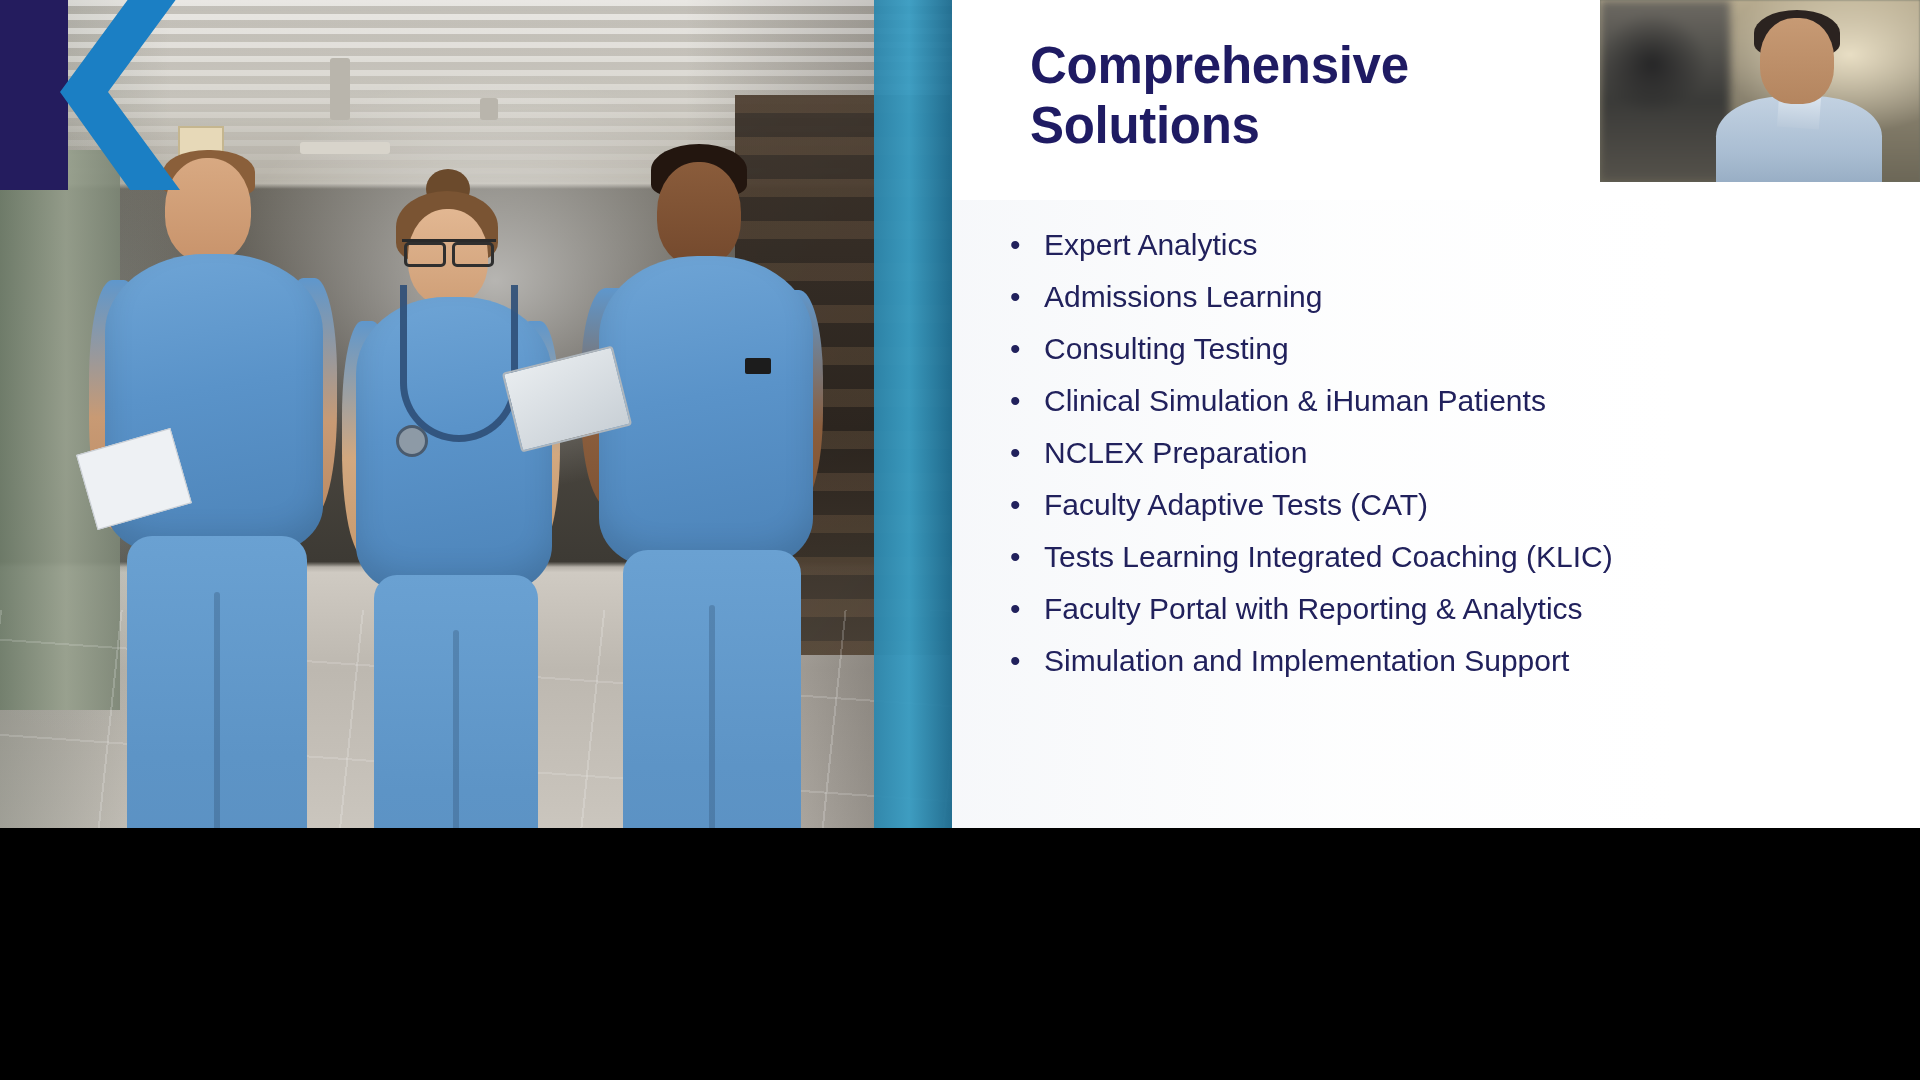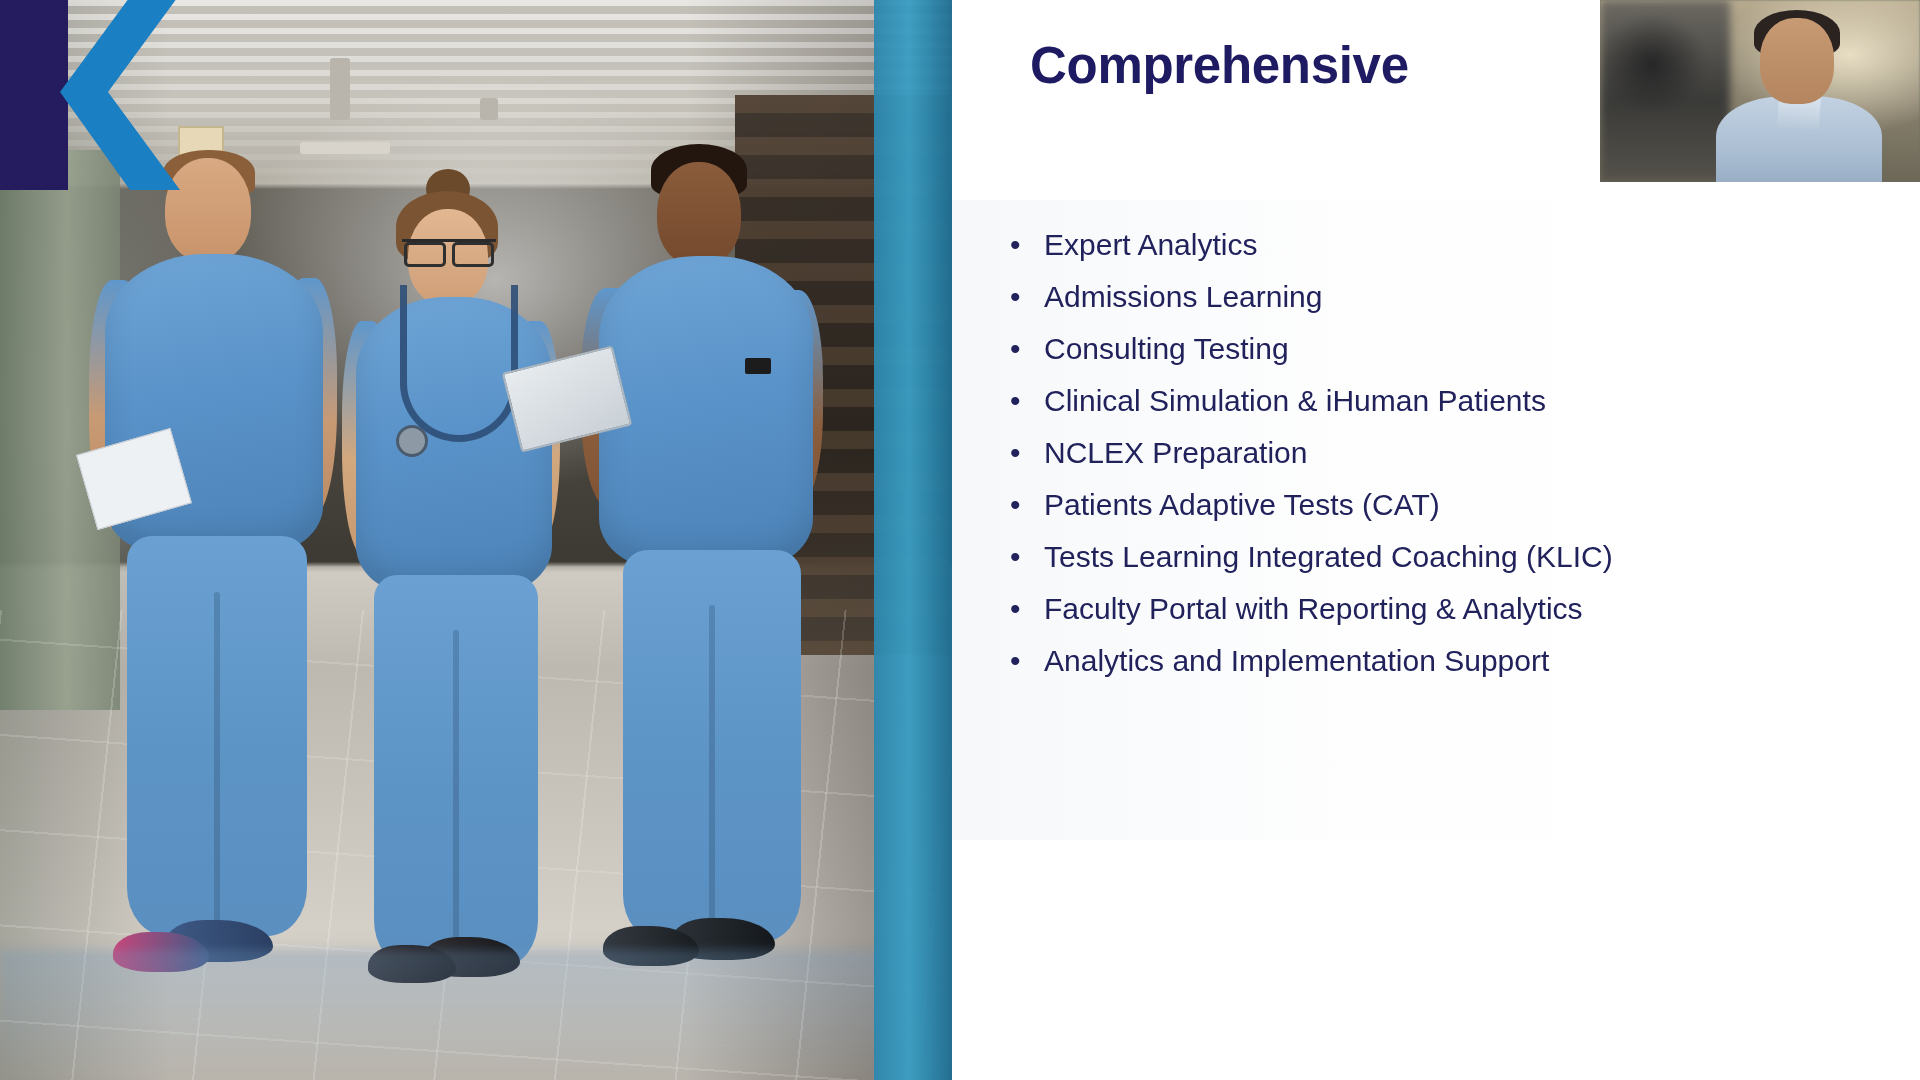--- a/index.html
+++ b/index.html
@@ -8,21 +8,21 @@
     width: 1920px;
     height: 1080px;
     overflow: hidden;
     background: #000;
     font-family: "Liberation Sans", sans-serif;
   }
 
   #stage {
     position: relative;
     width: 1920px;
-    height: 1080px;
+    height: 828px;
     background: #ffffff;
     overflow: hidden;
   }
 
   
   .photo-panel {
     position: absolute;
     left: 0;
     top: 0;
     width: 952px;
@@ -399,20 +399,21 @@
         <polygon points="72,0 120,0 48,98 120,196 70,196 0,98" fill="#1b7fc4"></polygon>
       </svg>
     </div>
   </div>
 
   <div class="content-panel">
     <div class="faint-band"></div>
 
     <div class="slide-title">
       <div>Comprehensive</div>
+      <div>Solutions</div>
     </div>
 
     <ul class="bullet-list">
       <li>
         <span class="bullet-dot">•</span>
         <span class="bullet-text">Expert Analytics</span>
       </li>
       <li>
         <span class="bullet-dot">•</span>
         <span class="bullet-text">Admissions Learning</span>
@@ -424,33 +425,33 @@
       <li>
         <span class="bullet-dot">•</span>
         <span class="bullet-text">Clinical Simulation &amp; iHuman Patients</span>
       </li>
       <li>
         <span class="bullet-dot">•</span>
         <span class="bullet-text">NCLEX Preparation</span>
       </li>
       <li>
         <span class="bullet-dot">•</span>
-        <span class="bullet-text">Patients Adaptive Tests (CAT)</span>
+        <span class="bullet-text">Faculty Adaptive Tests (CAT)</span>
       </li>
       <li>
         <span class="bullet-dot">•</span>
         <span class="bullet-text">Tests Learning Integrated Coaching (KLIC)</span>
       </li>
       <li>
         <span class="bullet-dot">•</span>
         <span class="bullet-text">Faculty Portal with Reporting &amp; Analytics</span>
       </li>
       <li>
         <span class="bullet-dot">•</span>
-        <span class="bullet-text">Analytics and Implementation Support</span>
+        <span class="bullet-text">Simulation and Implementation Support</span>
       </li>
     </ul>
   </div>
 
   <div class="webcam">
     <div class="cam-bg"></div>
     <div class="cam-blur-left"></div>
     <div class="cam-person-body"></div>
     <div class="cam-collar"></div>
     <div class="cam-person-hair"></div>

